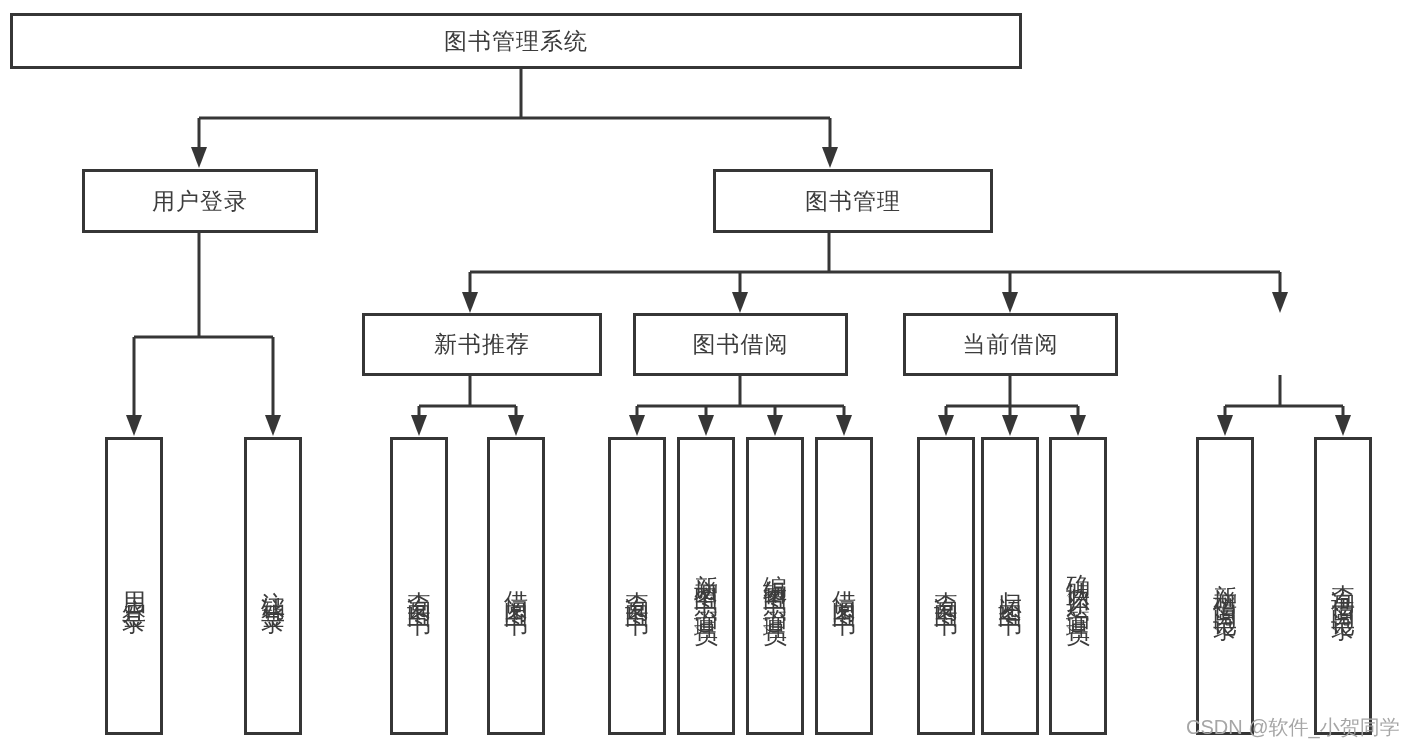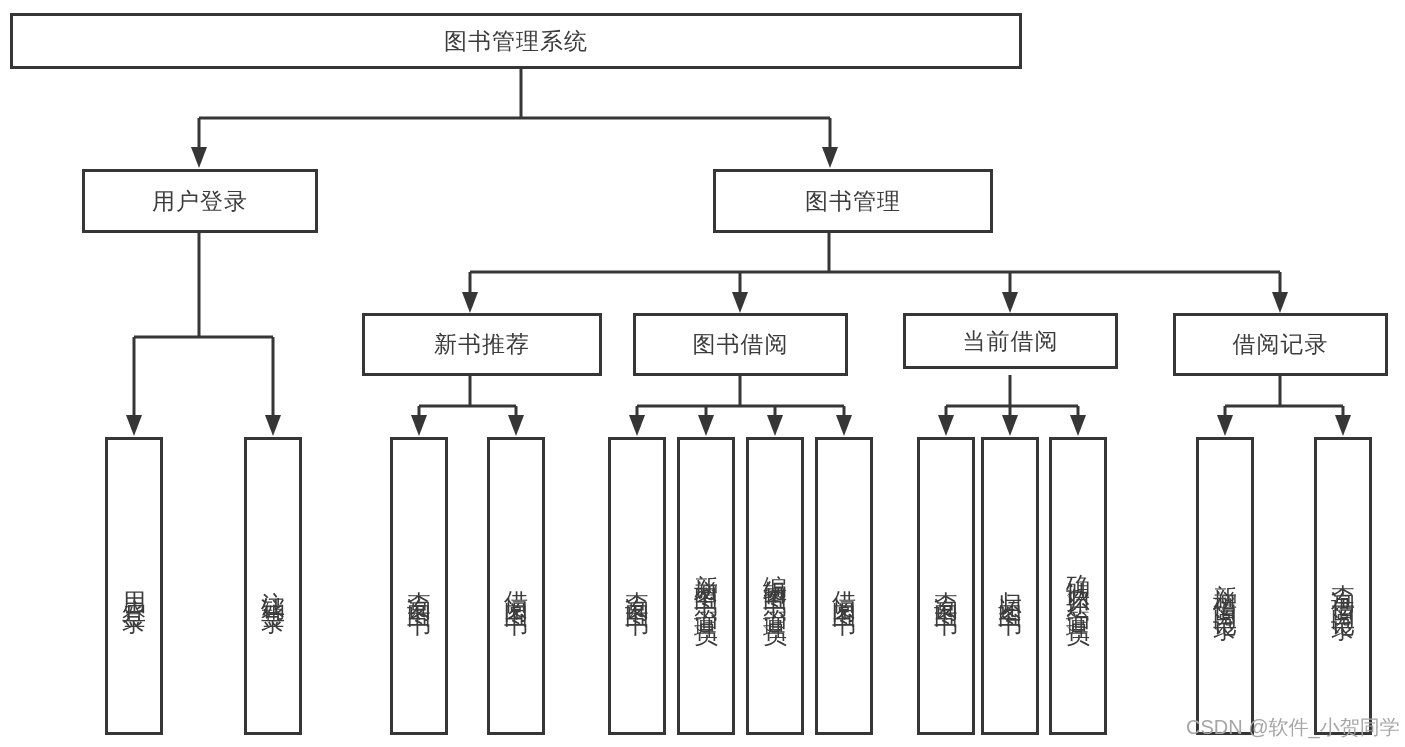--- a/index.html
+++ b/index.html
@@ -106,25 +106,22 @@
   <div class="node h" style="left:713px;top:169px;width:280px;height:64px">
     <span class="lbl">图书管理</span>
   </div>
 
   <div class="node h" style="left:362px;top:313px;width:240px;height:63px">
     <span class="lbl">新书推荐</span>
   </div>
   <div class="node h" style="left:633px;top:313px;width:215px;height:63px">
     <span class="lbl">图书借阅</span>
   </div>
-  <div class="node h" style="left:903px;top:313px;width:215px;height:56px">
+  <div class="node h" style="left:903px;top:313px;width:215px;height:63px">
     <span class="lbl">当前借阅</span>
-  </div>
-  <div class="node h" style="left:1173px;top:313px;width:215px;height:63px">
-    <span class="lbl">借阅记录</span>
   </div>
 
   <div class="node v" style="left:105px;top:437px;width:58px;height:298px">
     <span class="lbl">用户登录</span>
   </div>
   <div class="node v" style="left:244px;top:437px;width:58px;height:298px">
     <span class="lbl">注销登录</span>
   </div>
 
   <div class="node v" style="left:390px;top:437px;width:58px;height:298px">

